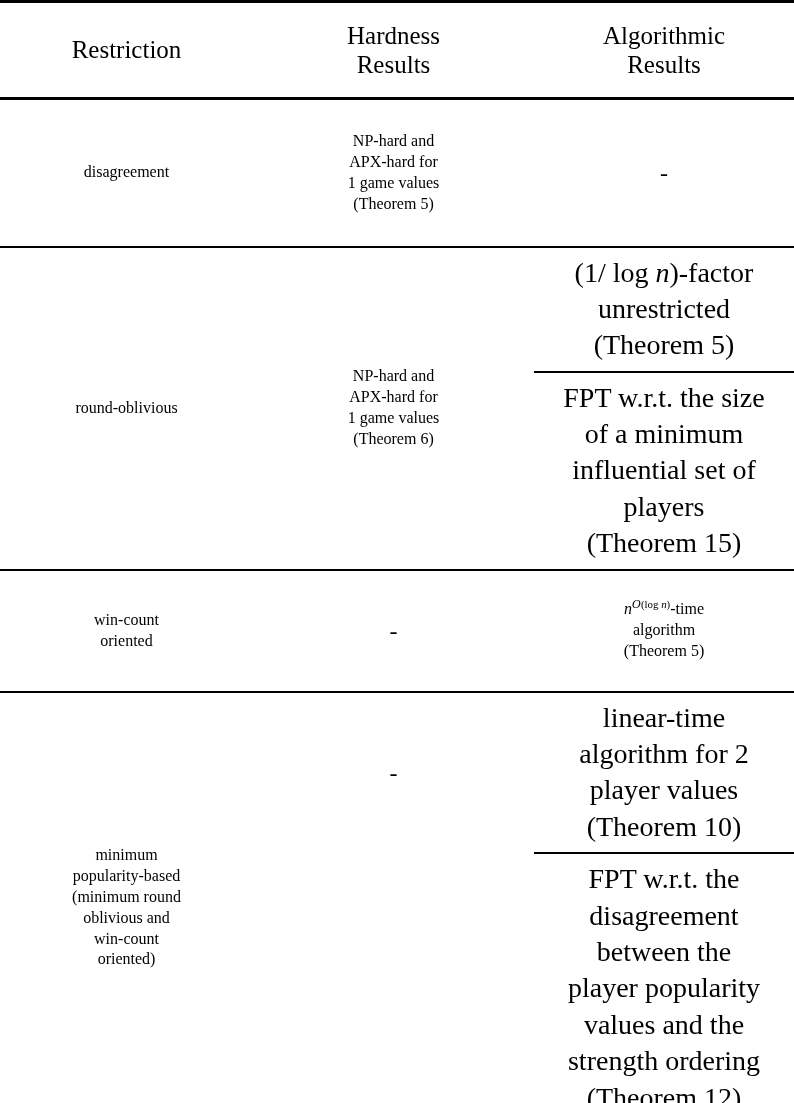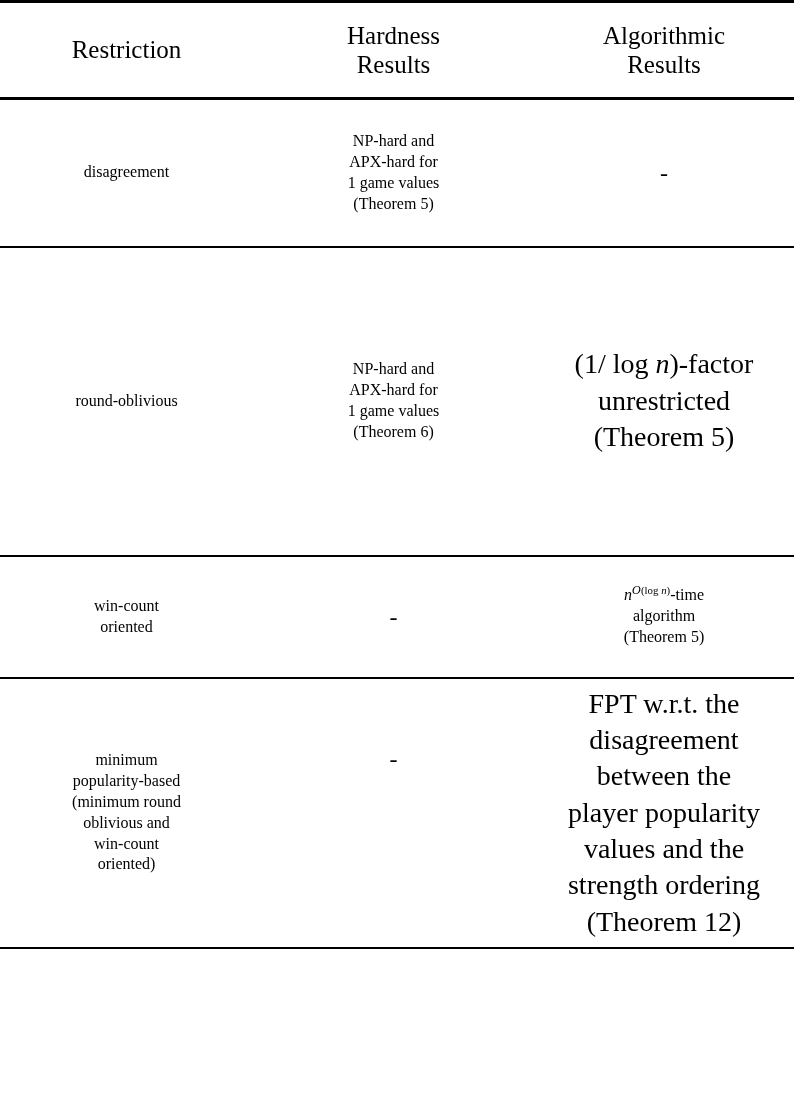--- a/index.html
+++ b/index.html
@@ -158,20 +158,29 @@
       <td>
         <table class="sub">
           <tbody>
               <tr style="height:118px;">
             <td>
               <span class="nowrapline math"><span>(1/ log </span><span class="mi">n</span><span>)-factor</span></span>
               <span class="nowrapline">unrestricted</span>
               <span class="nowrapline">(Theorem 5)</span>
             </td>
           </tr>
+          <tr>
+            <td>
+              <span class="nowrapline">FPT w.r.t. the size</span>
+              <span class="nowrapline">of a minimum</span>
+              <span class="nowrapline">influential set of</span>
+              <span class="nowrapline">players</span>
+              <span class="nowrapline">(Theorem 15)</span>
+            </td>
+          </tr>
         </tbody>
           </table>
       </td>
     </tr>
 
     <tr class="rule-major" style="height:122px;">
       <td class="cell cell-pad vline-r">
         <span class="nowrapline">win-count</span>
         <span class="nowrapline">oriented</span>
       </td>
@@ -189,20 +198,28 @@
         <span class="nowrapline">popularity-based</span>
         <span class="nowrapline">(minimum round</span>
         <span class="nowrapline">oblivious and</span>
         <span class="nowrapline">win-count</span>
         <span class="nowrapline">oriented)</span>
       </td>
       <td class="cell dash vline-r" style="vertical-align:top;padding-top:68px;">-</td>
       <td>
         <table class="sub">
           <tbody>
+              <tr style="height:158px;">
+            <td>
+              <span class="nowrapline">linear-time</span>
+              <span class="nowrapline">algorithm for 2</span>
+              <span class="nowrapline">player values</span>
+              <span class="nowrapline">(Theorem 10)</span>
+            </td>
+          </tr>
           <tr>
             <td>
               <span class="nowrapline">FPT w.r.t. the</span>
               <span class="nowrapline">disagreement</span>
               <span class="nowrapline">between the</span>
               <span class="nowrapline">player popularity</span>
               <span class="nowrapline">values and the</span>
               <span class="nowrapline">strength ordering</span>
               <span class="nowrapline">(Theorem 12)</span>
             </td>

